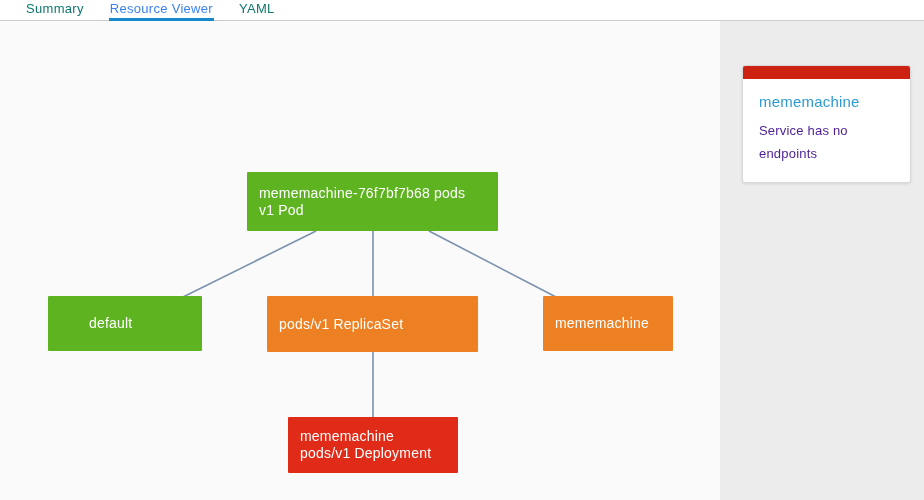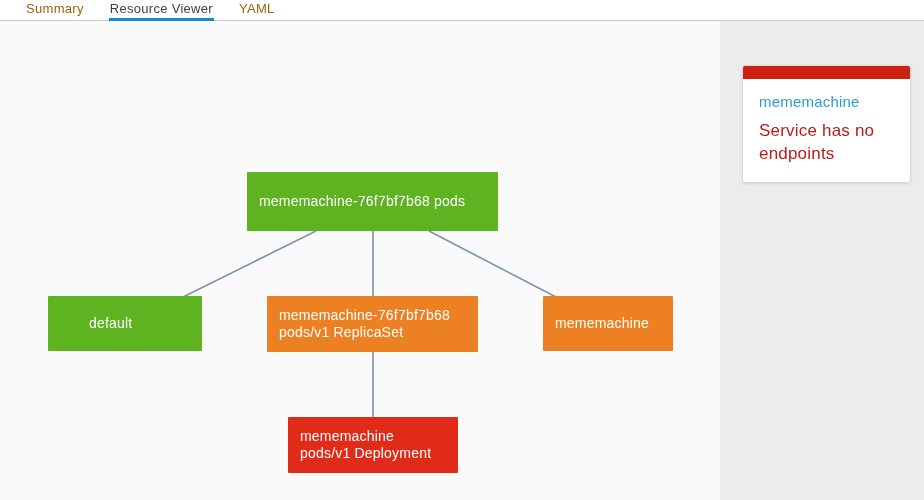--- a/index.html
+++ b/index.html
@@ -11,25 +11,25 @@
   .app{width:924px;height:500px;display:flex;flex-direction:column}
 
   
   .tabbar{
     display:flex;align-items:flex-end;
     height:21px;box-sizing:border-box;
     padding-left:25px;background:#ffffff;
     border-bottom:1px solid #cccccc;
   }
   .tab{
-    font-size:13px;letter-spacing:.3px;color:#a16207;
+    font-size:13px;letter-spacing:.3px;color:#0f766e;
     margin-right:24px;padding:0 1px 4px;position:relative;cursor:pointer;
     white-space:nowrap;
   }
-  .tab.active{color:#404040}
+  .tab.active{color:#3b82f6}
   .tab.active::after{
     content:"";position:absolute;left:0;right:0;bottom:-1px;height:3px;
     background:var(--accent,#1788c9);
   }
 
   
   .content{display:flex;height:479px}
   .main{
     position:relative;width:720px;height:479px;flex:0 0 720px;
     background:var(--canvas,#fafafa);overflow:hidden;
@@ -50,21 +50,21 @@
     background:var(--panel,#ececec);
   }
   .card{
     position:absolute;left:22px;top:44px;width:169px;box-sizing:border-box;
     background:#ffffff;border:1px solid #d9d9d9;border-radius:3px;
     box-shadow:0 1px 3px rgba(0,0,0,.10);overflow:hidden;
   }
   .card-accent{height:13px}
   .card-body{padding:14px 16px 17px 16px}
   .card-title{font-size:15px;letter-spacing:.2px;margin-bottom:9px;cursor:pointer}
-  .card-message{font-size:17px;color:#b91c1c;line-height:23px;letter-spacing:.2px}
+  .card-message{font-size:13px;color:#4c1d95;line-height:23px;letter-spacing:.2px}
 </style>
 </head>
 <body>
 
 <div class="app">
 
   <div class="tabbar">
     <div class="tab">Summary</div>
     <div class="tab active">Resource Viewer</div>
     <div class="tab">YAML</div>
@@ -75,26 +75,26 @@
     <div class="main">
       <svg id="edges" xmlns="http://www.w3.org/2000/svg">
           <line x1="316" y1="210" x2="183" y2="276" stroke="#7b92ae" stroke-width="1.6"></line>
           <line x1="373" y1="210" x2="373" y2="276" stroke="#7b92ae" stroke-width="1.6"></line>
           <line x1="429" y1="210" x2="556" y2="276" stroke="#7b92ae" stroke-width="1.6"></line>
           <line x1="373" y1="330" x2="373" y2="398" stroke="#7b92ae" stroke-width="1.6"></line>
         </svg>
       <div id="nodes">
           <div class="node" style="left: 247px; top: 151px; width: 251px; height: 59px; background: rgb(94, 179, 32);">
             <div class="node-line">mememachine-76f7bf7b68 pods</div>
+            <div class="node-line">v1 Pod</div>
           </div>
           <div class="node" style="left: 48px; top: 275px; width: 154px; height: 55px; background: rgb(94, 179, 32); padding-left: 41px;">
             <div class="node-line">default</div>
           </div>
           <div class="node" style="left: 267px; top: 275px; width: 211px; height: 56px; background: rgb(237, 128, 34);">
-            <div class="node-line">mememachine-76f7bf7b68</div>
             <div class="node-line">pods/v1 ReplicaSet</div>
           </div>
           <div class="node" style="left: 543px; top: 275px; width: 130px; height: 55px; background: rgb(237, 128, 34);">
             <div class="node-line">mememachine</div>
           </div>
           <div class="node" style="left: 288px; top: 396px; width: 170px; height: 56px; background: rgb(223, 43, 24);">
             <div class="node-line">mememachine</div>
             <div class="node-line">pods/v1 Deployment</div>
           </div>
         </div>

